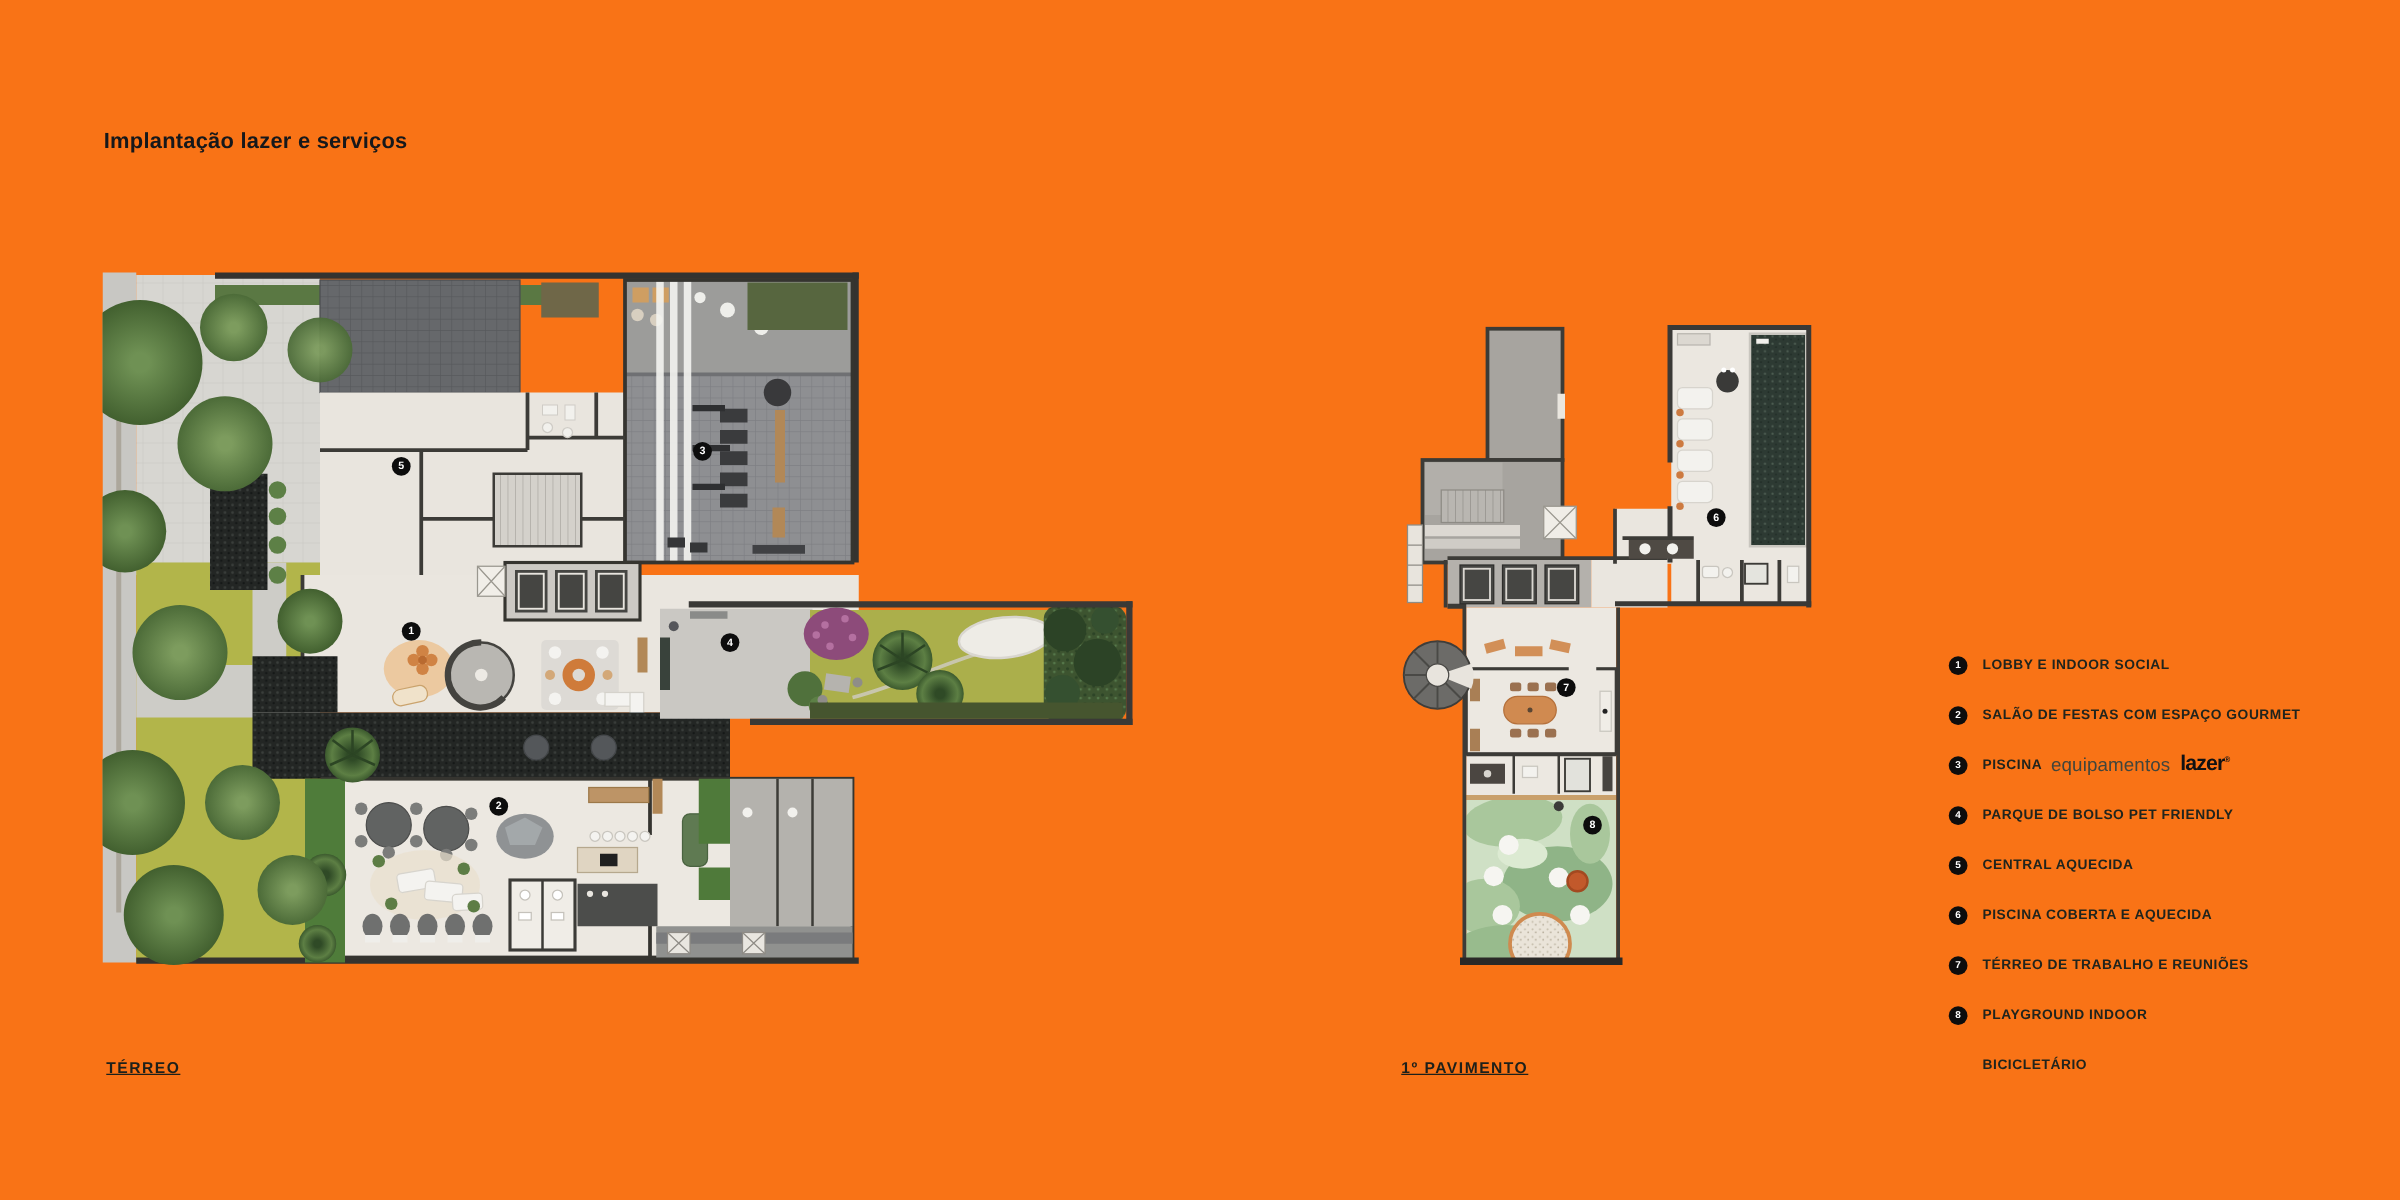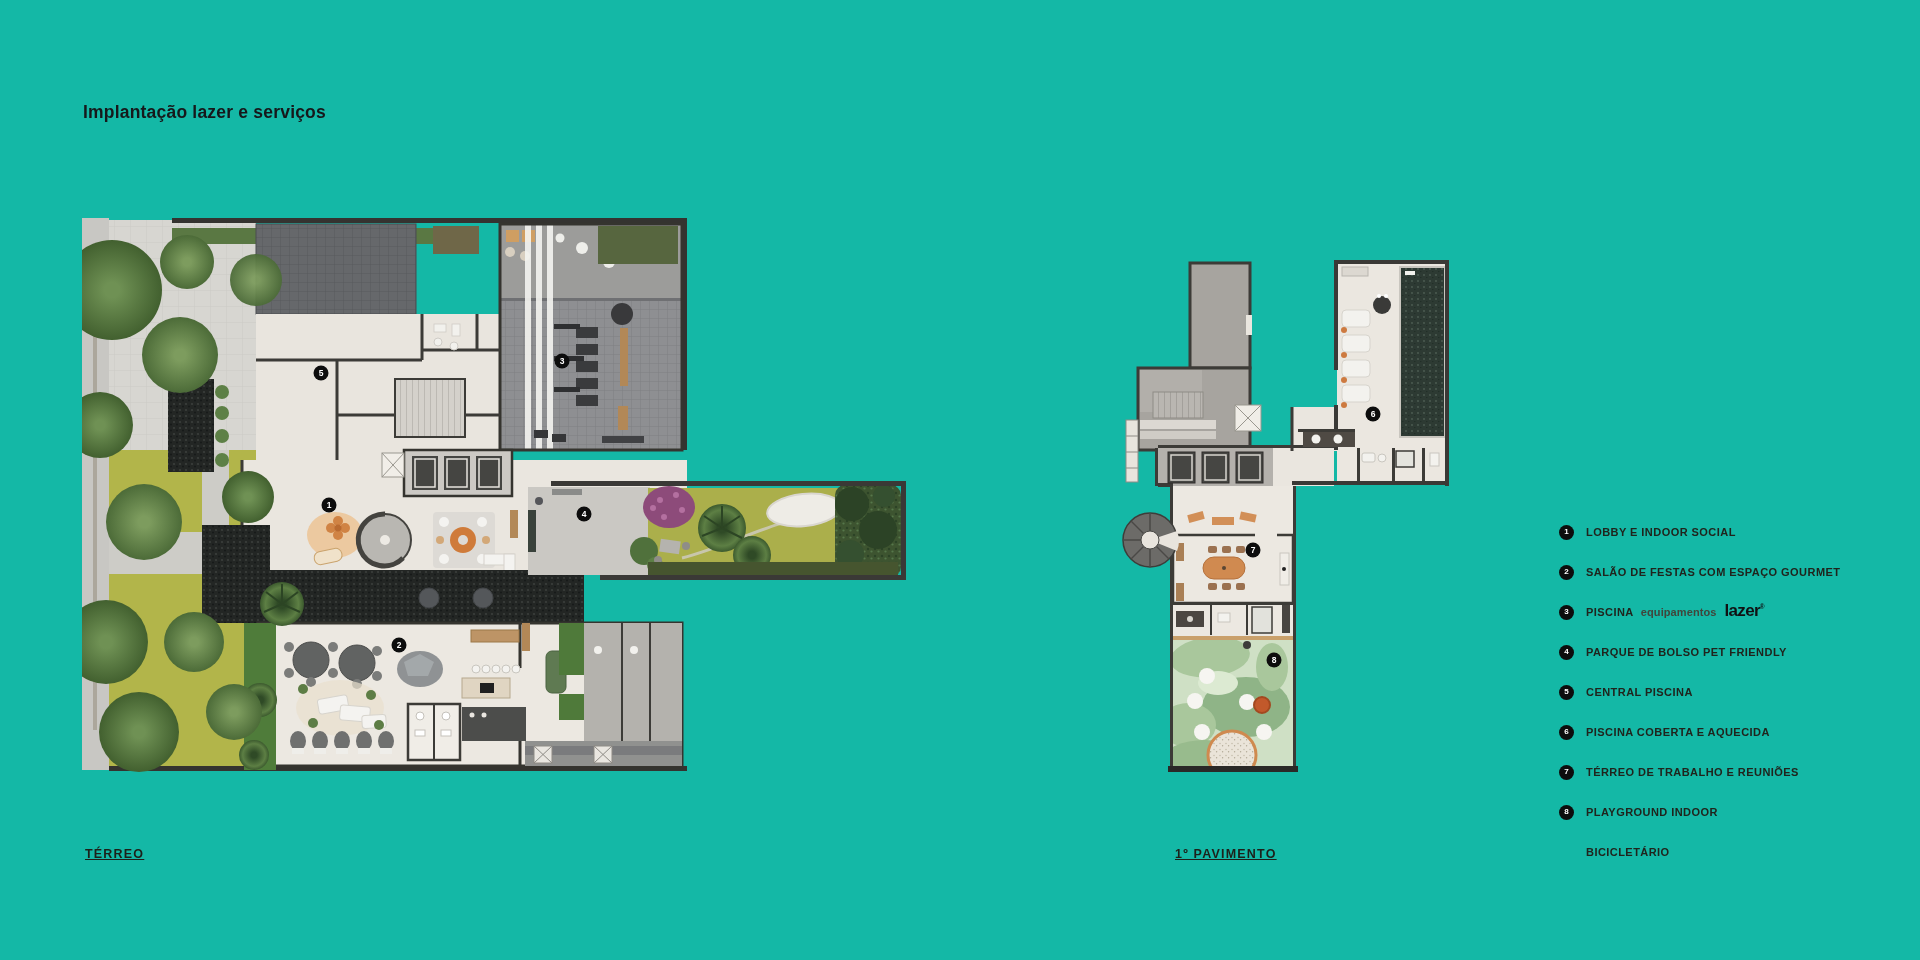--- a/index.html
+++ b/index.html
@@ -1,39 +1,39 @@
 <!DOCTYPE html>
 <html><head>
 <meta charset="utf-8">
 <style>
   html,body{margin:0;padding:0;background:#e4e4db;}
-  .canvas{position:relative;width:1920px;height:960px;background:#14b8a6;overflow:hidden;
+  .canvas{position:relative;width:1920px;height:960px;background:#f97316;overflow:hidden;
           font-family:"Liberation Sans",sans-serif;}
   .page-title{position:absolute;left:83px;top:102px;font-size:17.5px;font-weight:700;
               letter-spacing:.2px;color:#16181b;}
   .plan-caption{position:absolute;font-size:12.5px;font-weight:700;letter-spacing:1.2px;color:#1d201a;text-decoration:underline;}
   .caption-terreo{left:85px;top:847px;}
-  .caption-pav{left:1175px;top:847px;}
+  .caption-pav{left:1121px;top:847px;}
   .plan-svg{position:absolute;}
   .svg-terreo{left:82px;top:210px;}
   .svg-pav{left:1110px;top:255px;}
   .marker{position:absolute;width:15px;height:15px;border-radius:50%;background:#0d0d0d;
           color:#fff;font-size:8.5px;font-weight:700;display:flex;align-items:center;
           justify-content:center;transform:translate(-50%,-50%);line-height:1;}
   .m1{left:329px;top:505px;} .m2{left:399px;top:645px;} .m3{left:562px;top:361px;}
   .m4{left:584px;top:514px;} .m5{left:321px;top:373px;} .m6{left:1373px;top:414px;}
   .m7{left:1253px;top:550px;} .m8{left:1274px;top:660px;}
   .legend{position:absolute;left:1559px;top:512px;}
   .legend-row{display:flex;align-items:center;height:40px;}
   .legend-bullet{width:15px;height:15px;border-radius:50%;background:#0d0d0d;color:#fff;
                  font-size:8px;font-weight:700;display:flex;align-items:center;justify-content:center;
                  margin-right:12px;flex:0 0 auto;line-height:1;}
   .legend-bullet:empty{visibility:hidden;}
   .legend-label{font-size:11px;font-weight:700;letter-spacing:.45px;color:#20241d;white-space:nowrap;}
-  .legend-sub{font-size:11px;font-weight:700;letter-spacing:.1px;color:#41453c;margin-left:7px;}
+  .legend-sub{font-size:15px;font-weight:400;letter-spacing:.1px;color:#41453c;margin-left:7px;}
   .legend-brand{font-size:17px;font-weight:800;letter-spacing:-.7px;color:#101113;margin-left:8px;
                 position:relative;top:-1px;}
   .legend-brand .mark{font-size:6.5px;vertical-align:super;font-weight:700;letter-spacing:0;}
 </style>
 </head>
 <body>
 
 <div class="canvas">
 
   <div class="page-title">Implantação lazer e serviços</div>
@@ -561,21 +561,21 @@
       <span class="legend-label">PISCINA</span>
       <span class="legend-sub">equipamentos</span>
       <span class="legend-brand"><span>lazer</span><span class="mark">®</span></span>
     </div>
     <div class="legend-row">
       <span class="legend-bullet">4</span>
       <span class="legend-label">PARQUE DE BOLSO PET FRIENDLY</span>
     </div>
     <div class="legend-row">
       <span class="legend-bullet">5</span>
-      <span class="legend-label">CENTRAL PISCINA</span>
+      <span class="legend-label">CENTRAL AQUECIDA</span>
     </div>
     <div class="legend-row">
       <span class="legend-bullet">6</span>
       <span class="legend-label">PISCINA COBERTA E AQUECIDA</span>
     </div>
     <div class="legend-row">
       <span class="legend-bullet">7</span>
       <span class="legend-label">TÉRREO DE TRABALHO E REUNIÕES</span>
     </div>
     <div class="legend-row">

